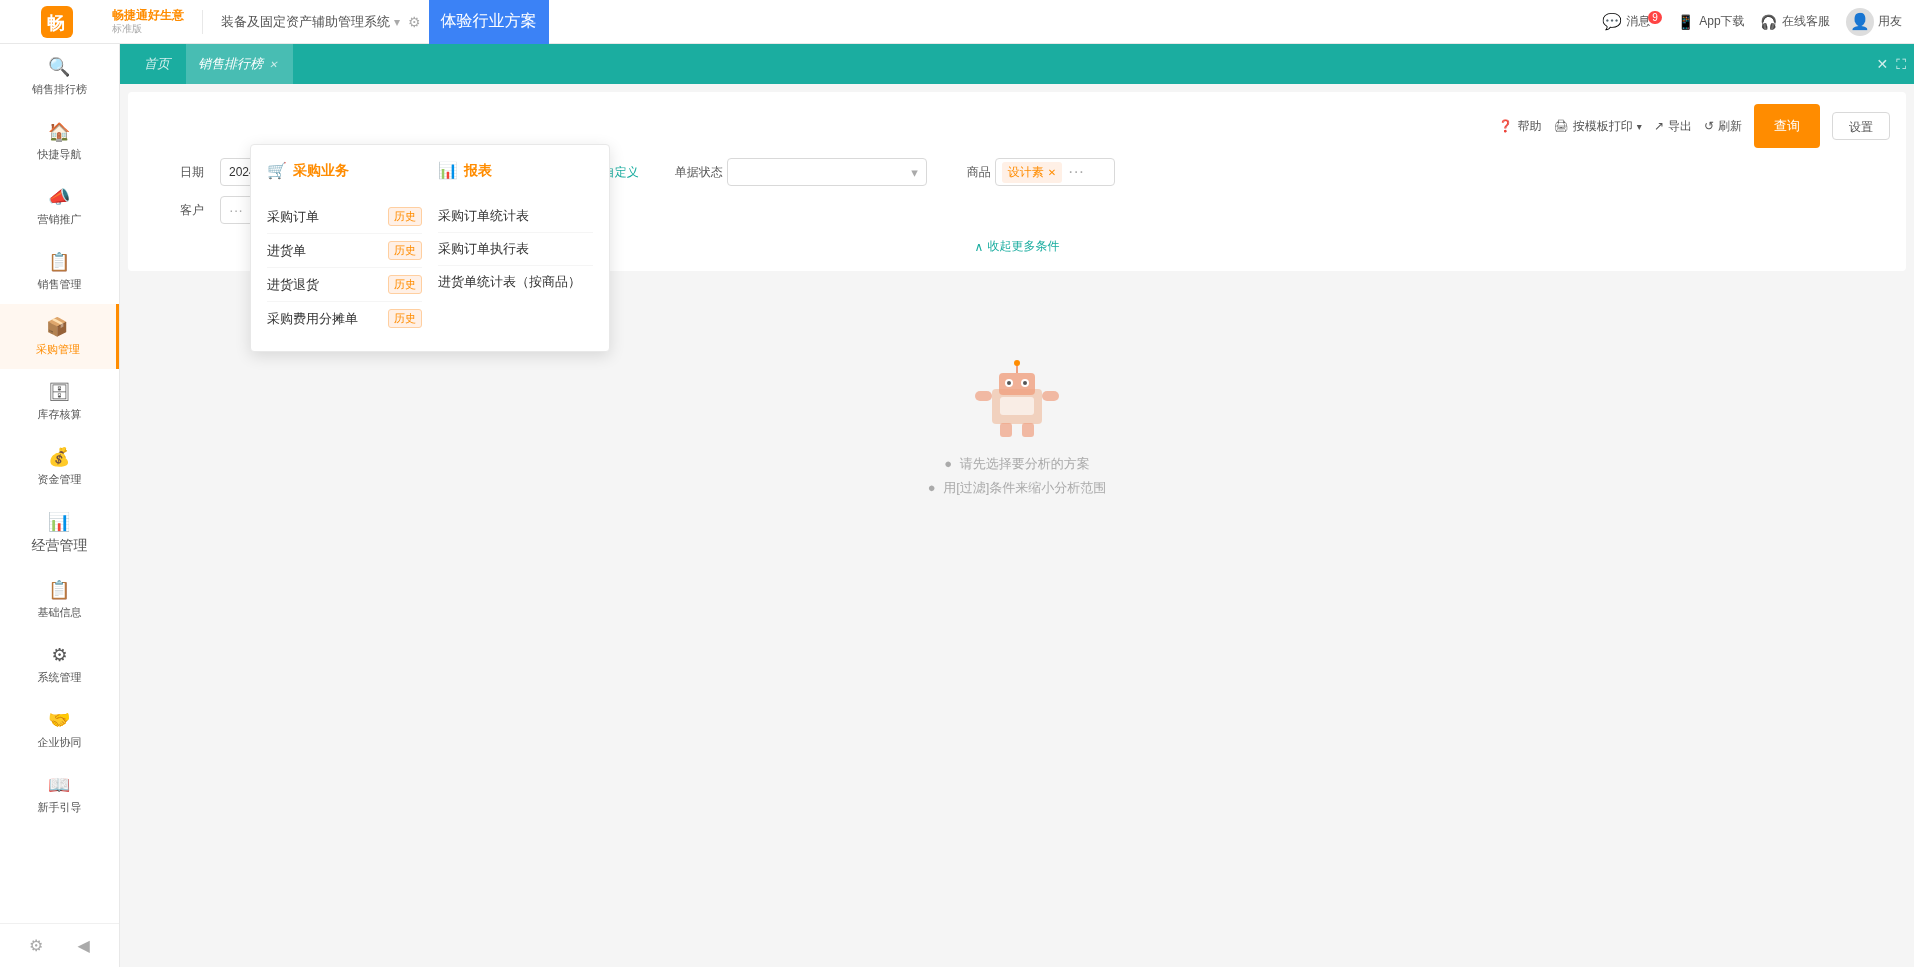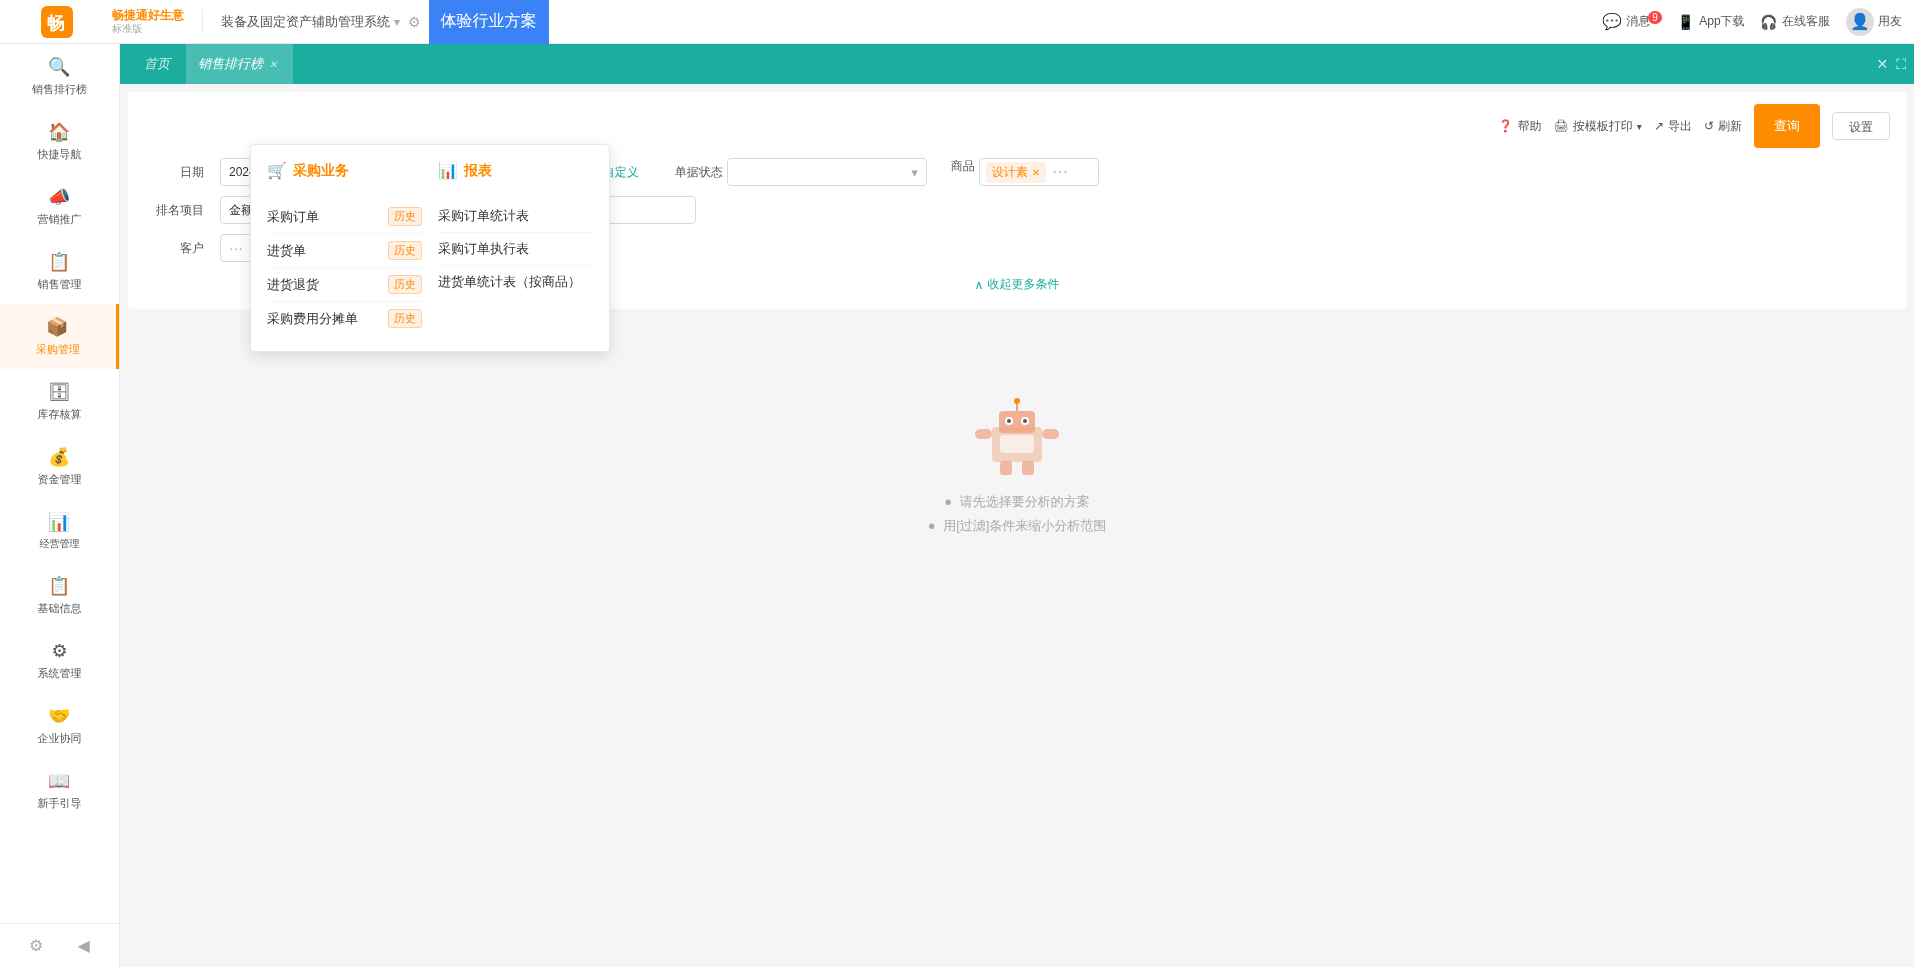--- a/index.html
+++ b/index.html
@@ -217,21 +217,21 @@
     <div class="sidebar-item">
       <span class="si-icon">🗄</span>
       <span style="font-size:11px;">库存核算</span>
     </div>
     <div class="sidebar-item">
       <span class="si-icon">💰</span>
       <span style="font-size:11px;">资金管理</span>
     </div>
     <div class="sidebar-item">
       <span class="si-icon">📊</span>
-      <span style="font-size:10px;">经营管理</span>
+      <span style="font-size:14px;">经营管理</span>
     </div>
     <div class="sidebar-item">
       <span class="si-icon">📋</span>
       <span style="font-size:11px;">基础信息</span>
     </div>
     <div class="sidebar-item">
       <span class="si-icon">⚙</span>
       <span style="font-size:11px;">系统管理</span>
     </div>
     <div class="sidebar-item">
@@ -298,45 +298,32 @@
             </div>
             <span style="font-size:12px;color:#1bada0;cursor:pointer;">近7天</span>
             <span style="font-size:12px;color:#1bada0;cursor:pointer;">更多</span>
             <span style="font-size:12px;color:#1bada0;cursor:pointer;">自定义</span>
             <div style="display:flex;align-items:center;gap:4px;">
               <span class="filter-label" style="width:auto;margin-left:20px;">单据状态</span>
               <div style="display:flex;align-items:center;border:1px solid #d9d9d9;border-radius:4px;height:28px;padding:0 8px;gap:8px;min-width:200px;position:relative;">
                 <span style="margin-left:auto;color:#aaa;">▾</span>
               </div>
             </div>
-            <div style="display:flex;align-items:flex-start;gap:4px;margin-left:8px;">
+            <div style="display:flex;align-items:center;gap:4px;margin-left:24px;">
               <span class="filter-label" style="width:auto;">商品</span>
               <div style="display:flex;align-items:center;border:1px solid #d9d9d9;border-radius:4px;height:28px;padding:0 6px;gap:6px;min-width:120px;">
                 <span class="filter-tag">
                   <span>设计素</span>
                   <span class="filter-tag-close">✕</span>
                 </span>
                 <span class="filter-dots">···</span>
               </div>
             </div>
           </div>
 
-          <div class="filter-row">
-            <span class="filter-label">排名项目</span>
-            <div style="display:flex;align-items:center;border:1px solid #d9d9d9;border-radius:4px;height:28px;padding:0 8px;gap:8px;min-width:200px;">
-              <span style="font-size:12px;color:#333;">金额</span>
-              <span style="margin-left:auto;color:#aaa;">▾</span>
-            </div>
-            <div style="display:flex;align-items:center;gap:4px;margin-left:20px;">
-              <span class="filter-label" style="width:auto;">业务员</span>
-              <div style="display:flex;align-items:center;border:1px solid #d9d9d9;border-radius:4px;height:28px;padding:0 8px;min-width:200px;">
-                <span class="filter-dots" style="font-size:14px;">···</span>
-              </div>
-            </div>
-          </div>
 
           <div class="filter-row">
             <span class="filter-label">客户</span>
             <div style="display:flex;align-items:center;border:1px solid #d9d9d9;border-radius:4px;height:28px;padding:0 8px;min-width:200px;">
               <span class="filter-dots" style="font-size:14px;">···</span>
             </div>
           </div>
         </div>
 
         <div class="collapse-btn">

